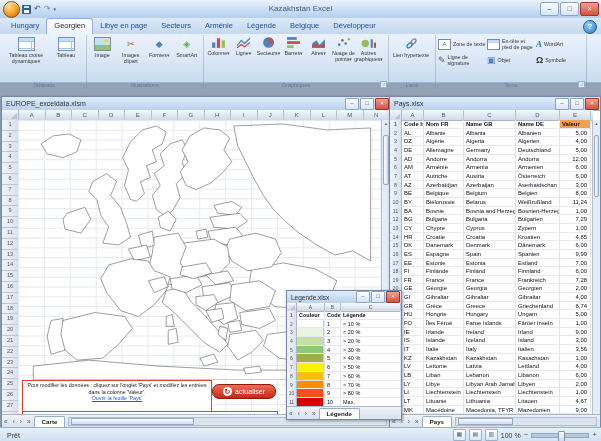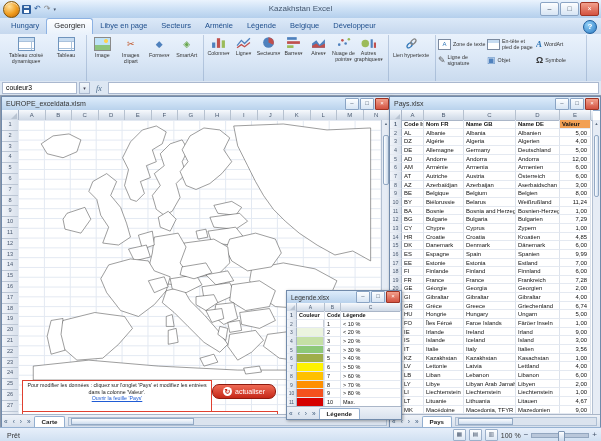--- a/index.html
+++ b/index.html
@@ -357,26 +357,20 @@
         <div class="tx-item">
           <span class="glyph-icon" style="color:#333;font-weight:bold">Ω</span>
           <span class="rbtn-label">Symbole</span>
         </div>
       </div>
       <div class="rgroup-label">Texte</div>
       <div class="dlaunch">◿</div>
     </div>
   </div>
 
-  <div class="formula-bar">
-    <div class="name-box">couleur3</div>
-    <div class="nb-arrow">▾</div>
-    <div class="fx">fx</div>
-    <div class="formula-input"></div>
-  </div>
 
   <div class="workarea">
 
     <div class="cwindow" id="map-window">
       <div class="child-titlebar">
         <span>EUROPE_exceldata.xlsm</span>
         <span class="child-controls">
           <span class="cbtn">–</span>
           <span class="cbtn">□</span>
           <span class="cbtn close">×</span>

